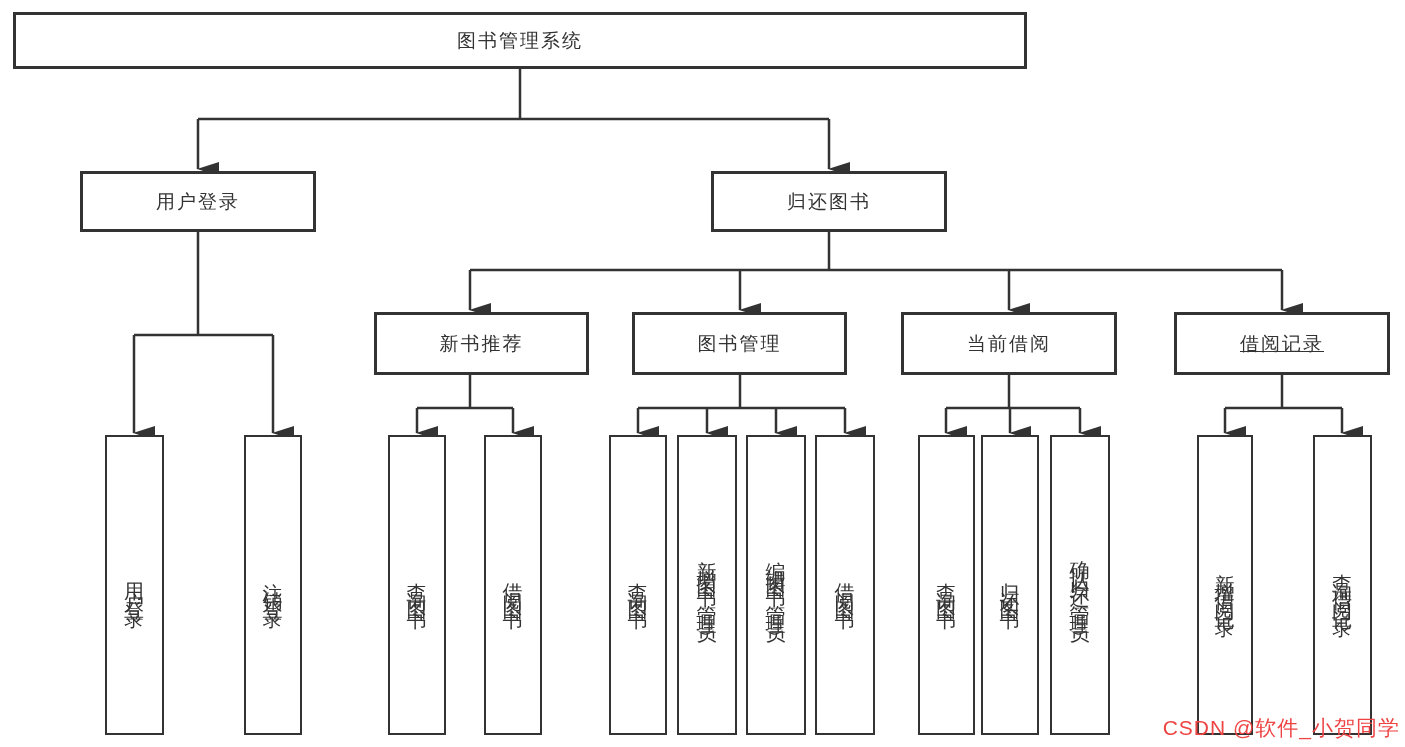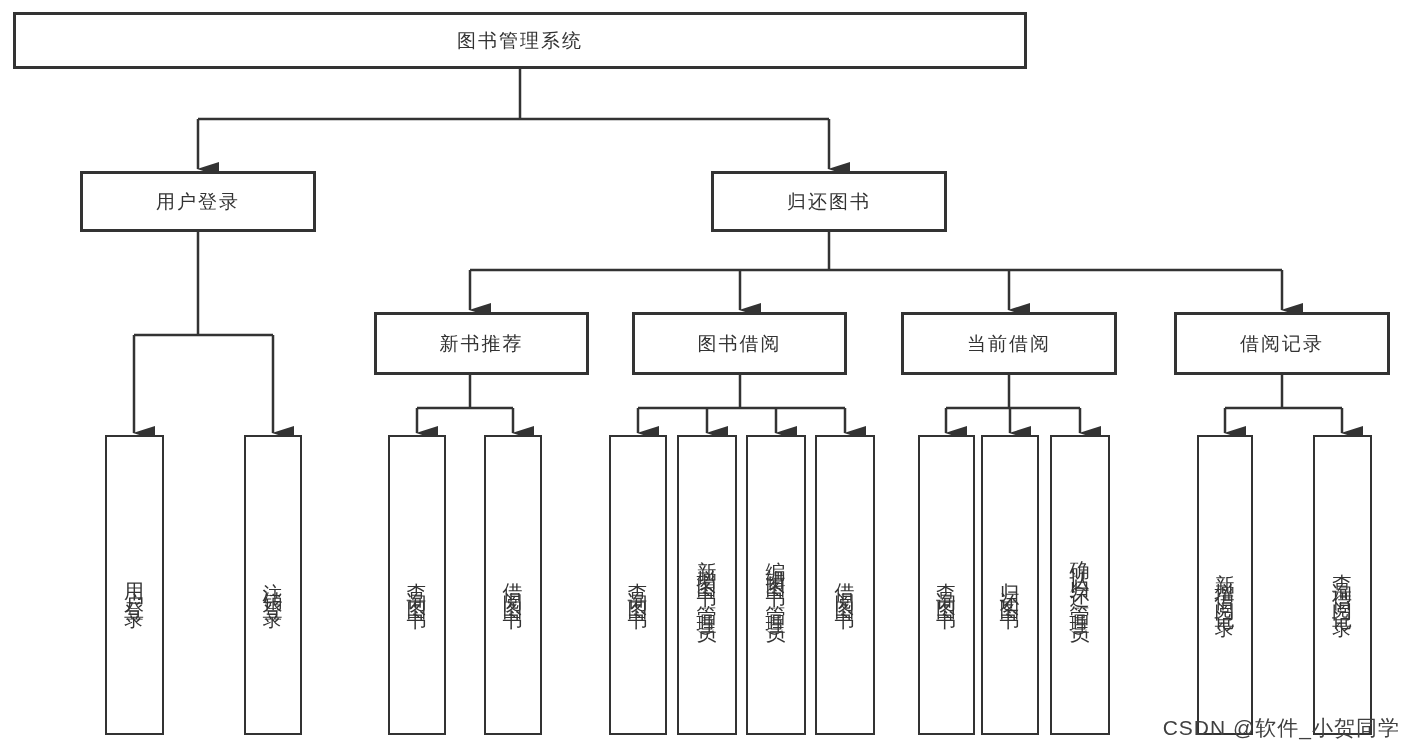--- a/index.html
+++ b/index.html
@@ -41,21 +41,21 @@
     font-size: 20px;
     letter-spacing: 9px;
     white-space: nowrap;
   }
   .watermark {
     position: absolute;
     right: 5px;
     bottom: 5px;
     font-size: 21px;
     letter-spacing: 1px;
-    color: #404040;
+    color: #ef4444;
     z-index: 5;
     pointer-events: none;
     text-align: right;
   }
 </style>
 </head>
 <body>
 
 <div class="canvas">
 
@@ -108,23 +108,23 @@
       <path d="M1342,408 L1342,433" marker-end="url(#arrow)"></path>
     </g>
   </svg>
 
   <div class="node" style="left:13px; top:12px; width:1014px; height:57px;">图书管理系统</div>
 
   <div class="node" style="left:80px; top:171px; width:236px; height:61px;">用户登录</div>
   <div class="node" style="left:711px; top:171px; width:236px; height:61px;">归还图书</div>
 
   <div class="node" style="left:362px; top:312px; width:215px; height:63px;margin-left:12px;">新书推荐</div>
-  <div class="node" style="left:632px; top:312px; width:215px; height:63px;">图书借阅</div>
+  <div class="node" style="left:632px; top:312px; width:215px; height:63px;">图书管理</div>
   <div class="node" style="left:901px; top:312px; width:216px; height:63px;">当前借阅</div>
-  <div class="node" style="left:1174px; top:312px; width:216px; height:63px;">借阅记录</div>
+  <div class="node" style="left:1174px; top:312px; width:216px; height:63px;text-decoration:underline;">借阅记录</div>
 
   <div class="node leaf" style="left:105px; top:435px; width:59px; height:300px;">
     <span class="vtext">用户登录</span>
   </div>
   <div class="node leaf" style="left:244px; top:435px; width:58px; height:300px;">
     <span class="vtext">注销登录</span>
   </div>
 
   <div class="node leaf" style="left:388px; top:435px; width:58px; height:300px;">
     <span class="vtext">查询图书</span>

